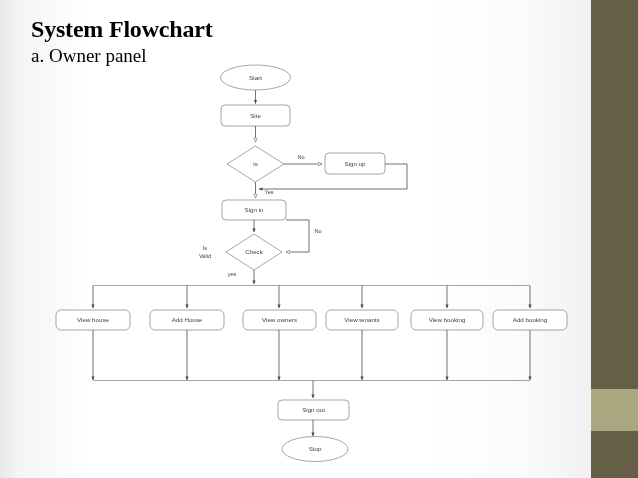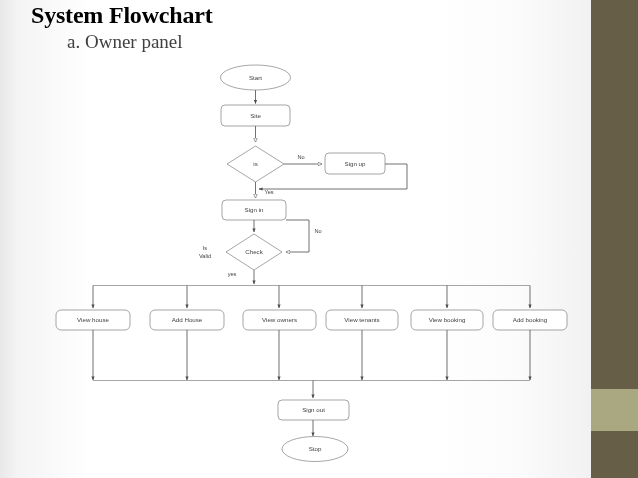--- a/index.html
+++ b/index.html
@@ -31,39 +31,38 @@
   }
   #sidebar-band {
     position: absolute;
     left: 591px; top: 389px;
     width: 47px; height: 42px;
     background: #a9a881;
   }
   #title-block {
     position: absolute;
     left: 31px;
-    top: 2px;
+    top: 16px;
     width: 520px;
   }
   #title-main {
     font-family: "Liberation Serif", serif;
     font-weight: bold;
     font-size: 24px;
     line-height: 27px;
     color: #000000;
     letter-spacing: -0.2px;
   }
   #title-sub {
     font-family: "Liberation Serif", serif;
     font-weight: normal;
     font-size: 19px;
     line-height: 23px;
-    color: #404040;
+    color: #000000;
     margin-top: 1px;
-    margin-left: 36px;
   }
   
   #chart {
     position: absolute;
     left: 0; top: 0;
     width: 638px; height: 478px;
   }
   .node-label {
     font-family: "Liberation Sans", sans-serif;
     font-size: 6.2px;

